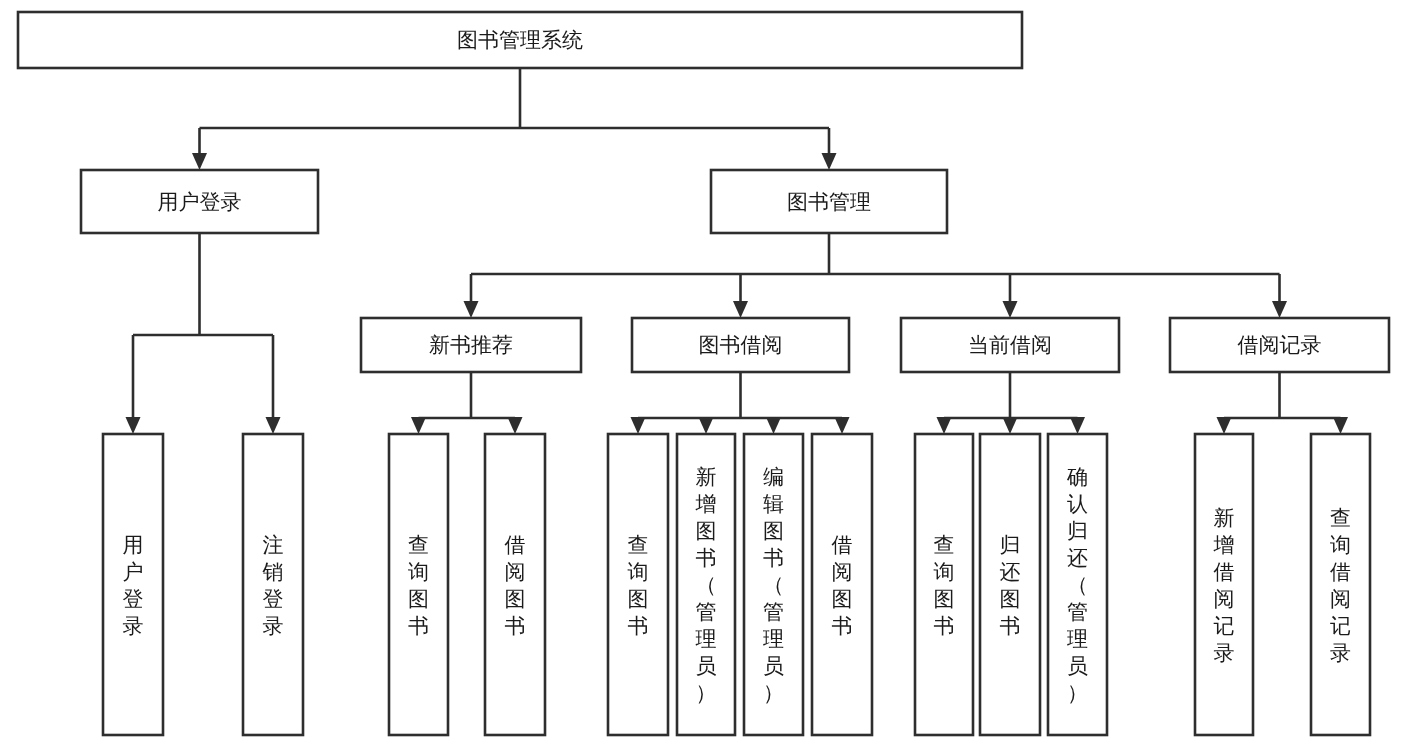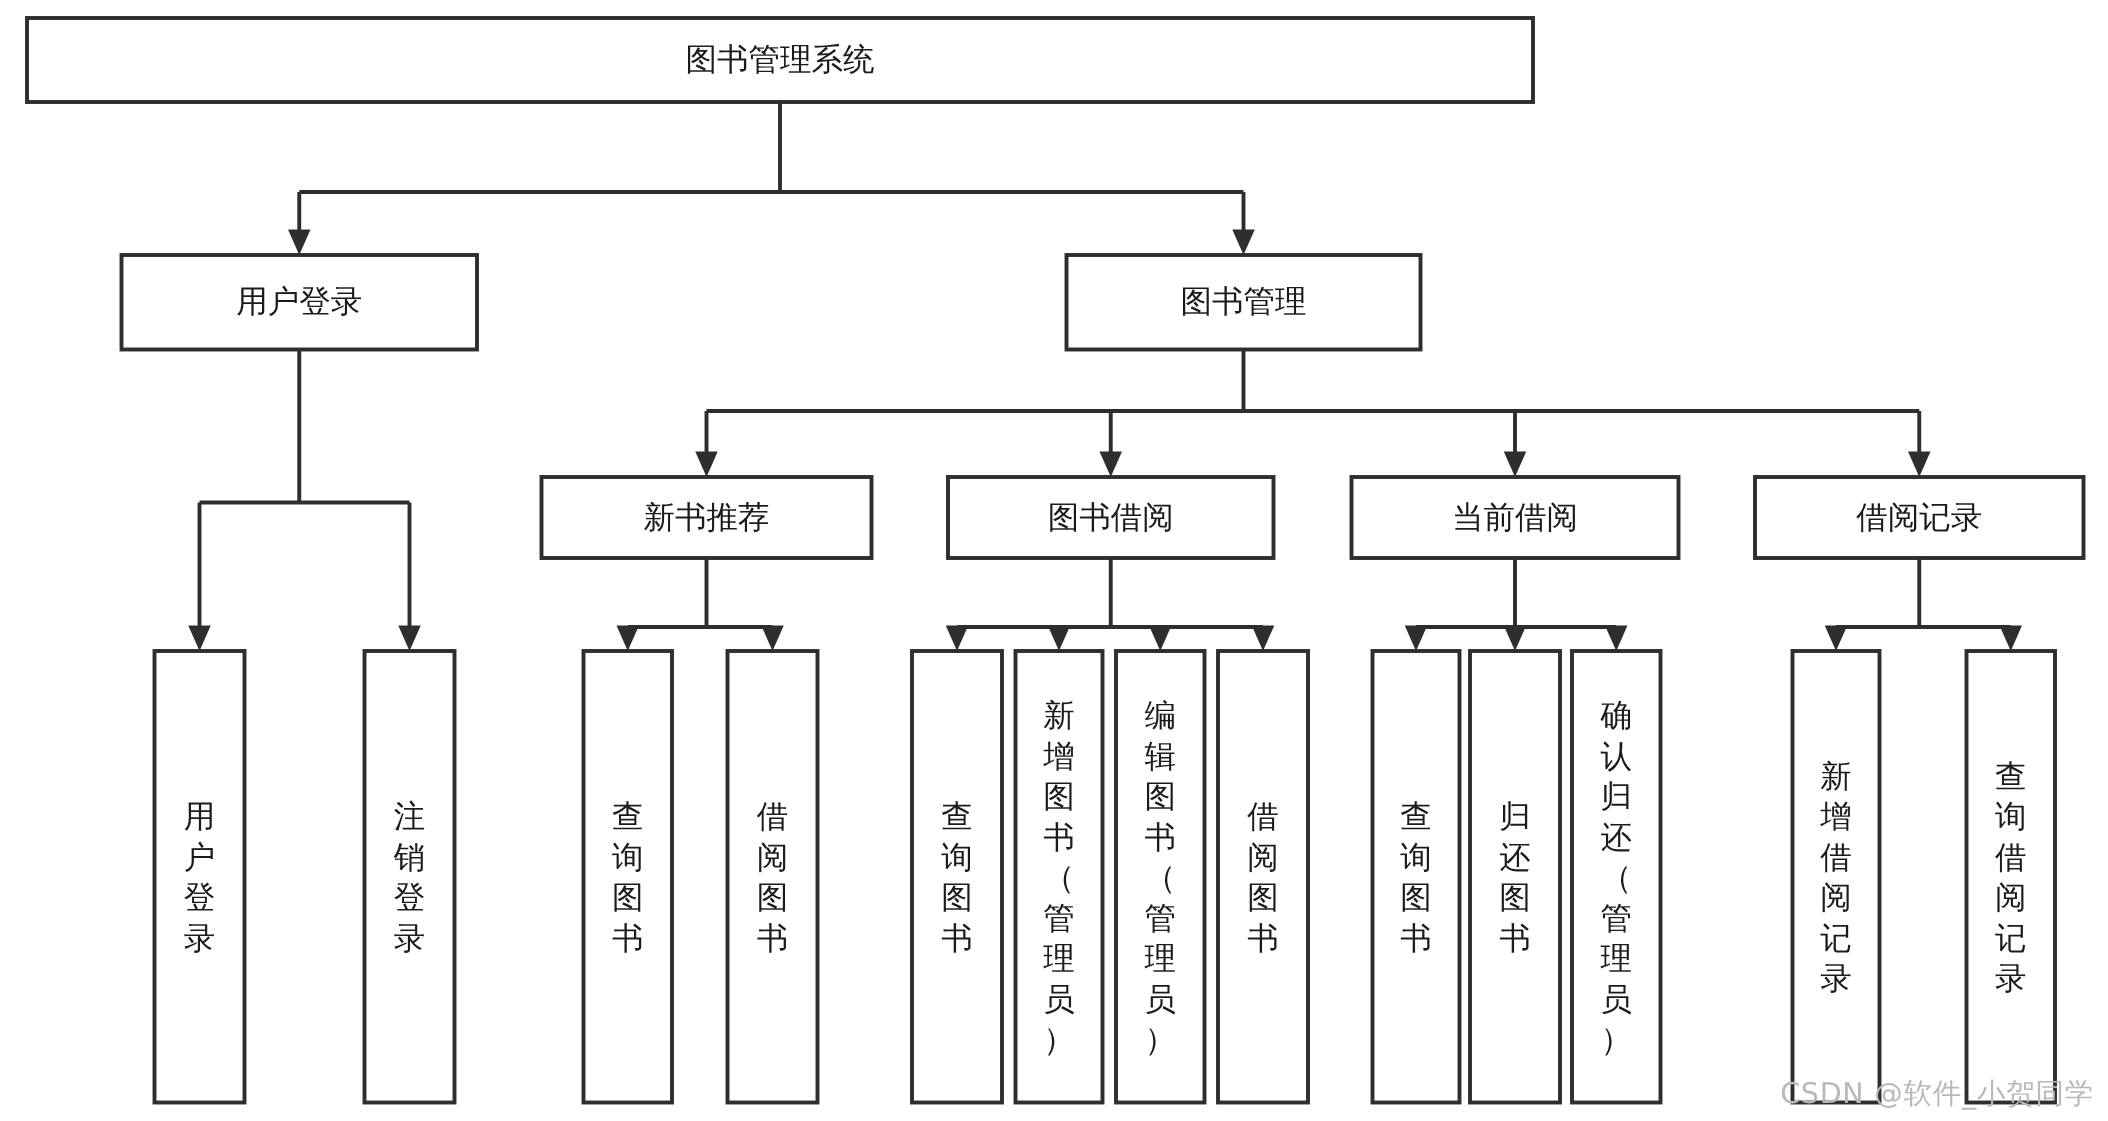--- a/index.html
+++ b/index.html
@@ -204,14 +204,13 @@
         <g>
           <rect x="1195" y="434" width="58" height="301" class="node-rect"></rect>
           <text x="1224" y="524.56" class="node-label-v"><tspan x="1224" dy="0">新</tspan><tspan x="1224" dy="27">增</tspan><tspan x="1224" dy="27">借</tspan><tspan x="1224" dy="27">阅</tspan><tspan x="1224" dy="27">记</tspan><tspan x="1224" dy="27">录</tspan></text>
         </g>
         <g>
           <rect x="1311" y="434" width="59" height="301" class="node-rect"></rect>
           <text x="1340.5" y="524.56" class="node-label-v"><tspan x="1340.5" dy="0">查</tspan><tspan x="1340.5" dy="27">询</tspan><tspan x="1340.5" dy="27">借</tspan><tspan x="1340.5" dy="27">阅</tspan><tspan x="1340.5" dy="27">记</tspan><tspan x="1340.5" dy="27">录</tspan></text>
         </g>
       </g>
   </svg>
-  <div class="watermark">CSDN @软件_小贺同学</div>
 </div>
 
 </body></html>

